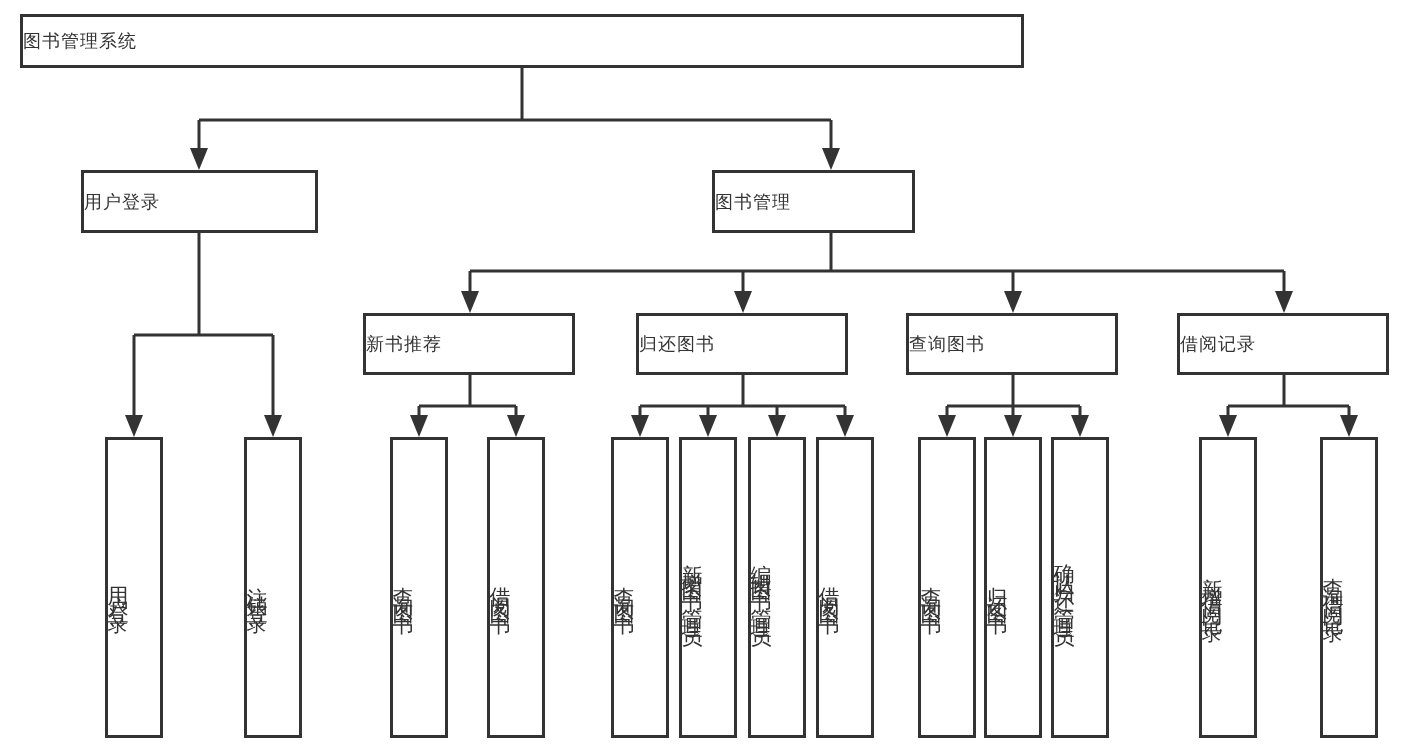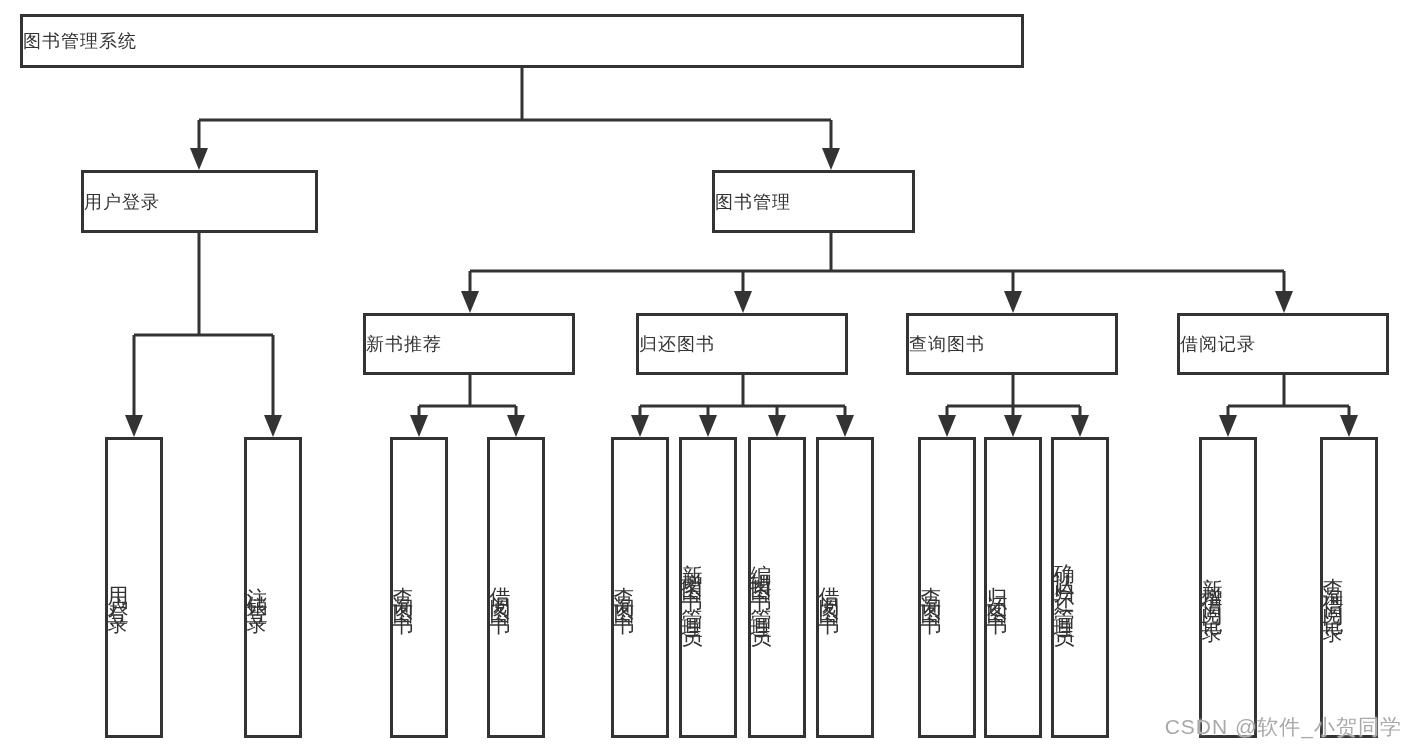--- a/index.html
+++ b/index.html
@@ -159,15 +159,14 @@
     <span class="vlabel">确认归还（管理员）</span>
   </div>
 
   <div class="box leaf" style="left:1199px">
     <span class="vlabel">新增借阅记录</span>
   </div>
   <div class="box leaf" style="left:1320px">
     <span class="vlabel">查询借阅记录</span>
   </div>
 
-  <div class="watermark">CSDN @软件_小贺同学</div>
 
 </div>
 
 </body></html>

